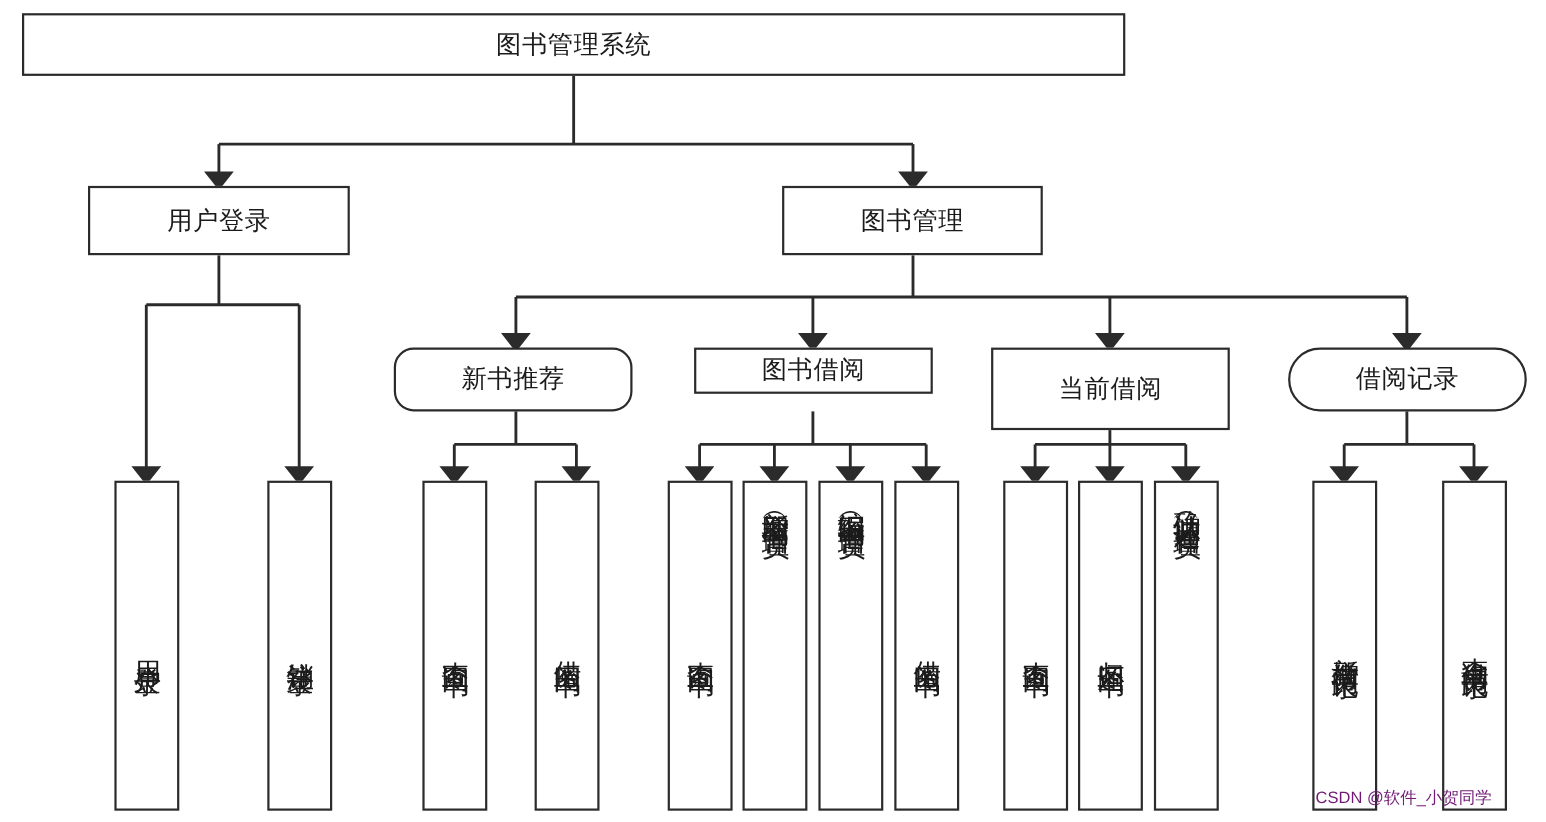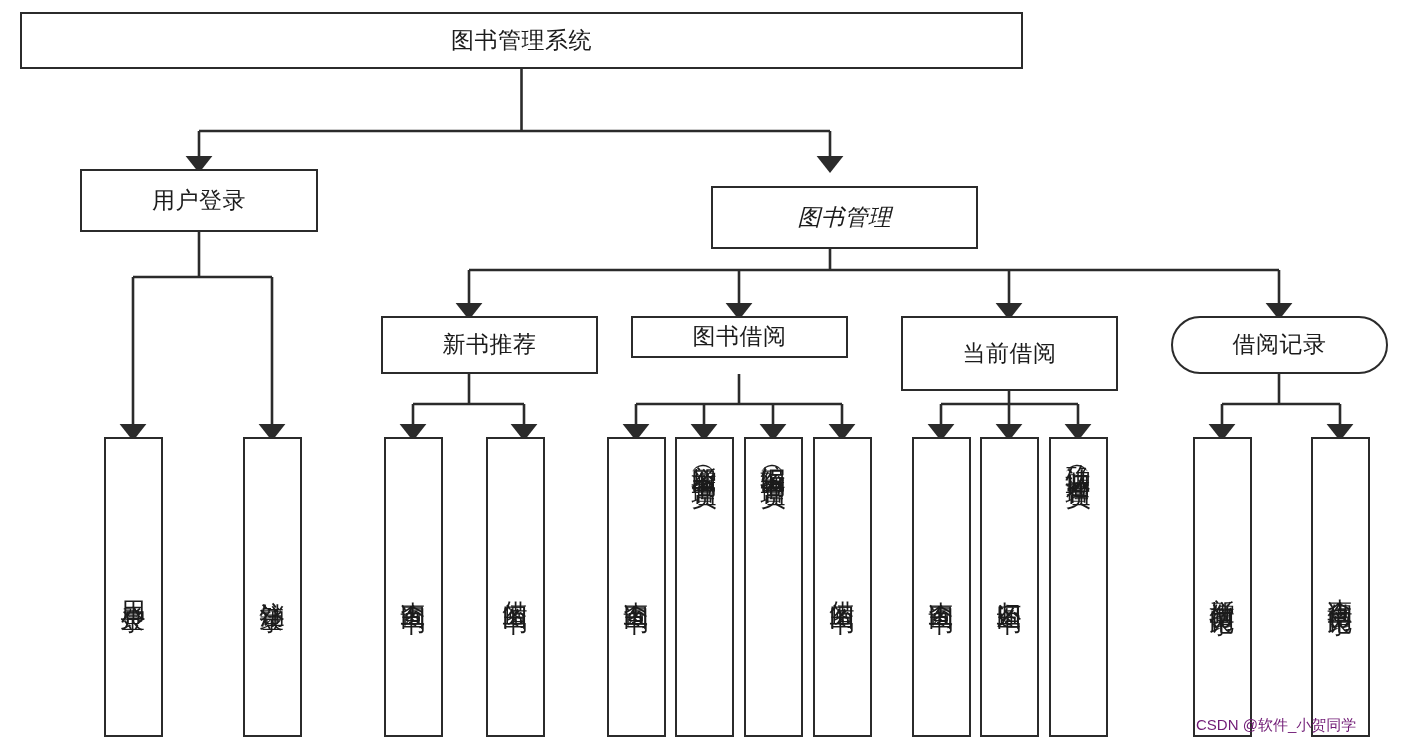--- a/index.html
+++ b/index.html
@@ -126,25 +126,25 @@
     </g>
   </svg>
 
   <div class="node horiz" style="left:20px; top:12px; width:1003px; height:57px;">
     <span class="label">图书管理系统</span>
   </div>
 
   <div class="node horiz" style="left:80px; top:169px; width:238px; height:63px;">
     <span class="label">用户登录</span>
   </div>
-  <div class="node horiz" style="left:711px; top:186px; width:267px; height:63px;font-style:italic;">
+  <div class="node horiz" style="left:711px; top:169px; width:237px; height:63px;">
     <span class="label">图书管理</span>
   </div>
 
-  <div class="node horiz" style="left:381px; top:316px; width:217px; height:58px;">
+  <div class="node horiz" style="left:358px; top:316px; width:217px; height:58px;border-radius:18px;">
     <span class="label">新书推荐</span>
   </div>
   <div class="node horiz" style="left:631px; top:316px; width:217px; height:42px;">
     <span class="label">图书借阅</span>
   </div>
   <div class="node horiz" style="left:901px; top:316px; width:217px; height:75px;">
     <span class="label">当前借阅</span>
   </div>
   <div class="node horiz" style="left:1171px; top:316px; width:217px; height:58px;border-radius:29px;">
     <span class="label">借阅记录</span>

